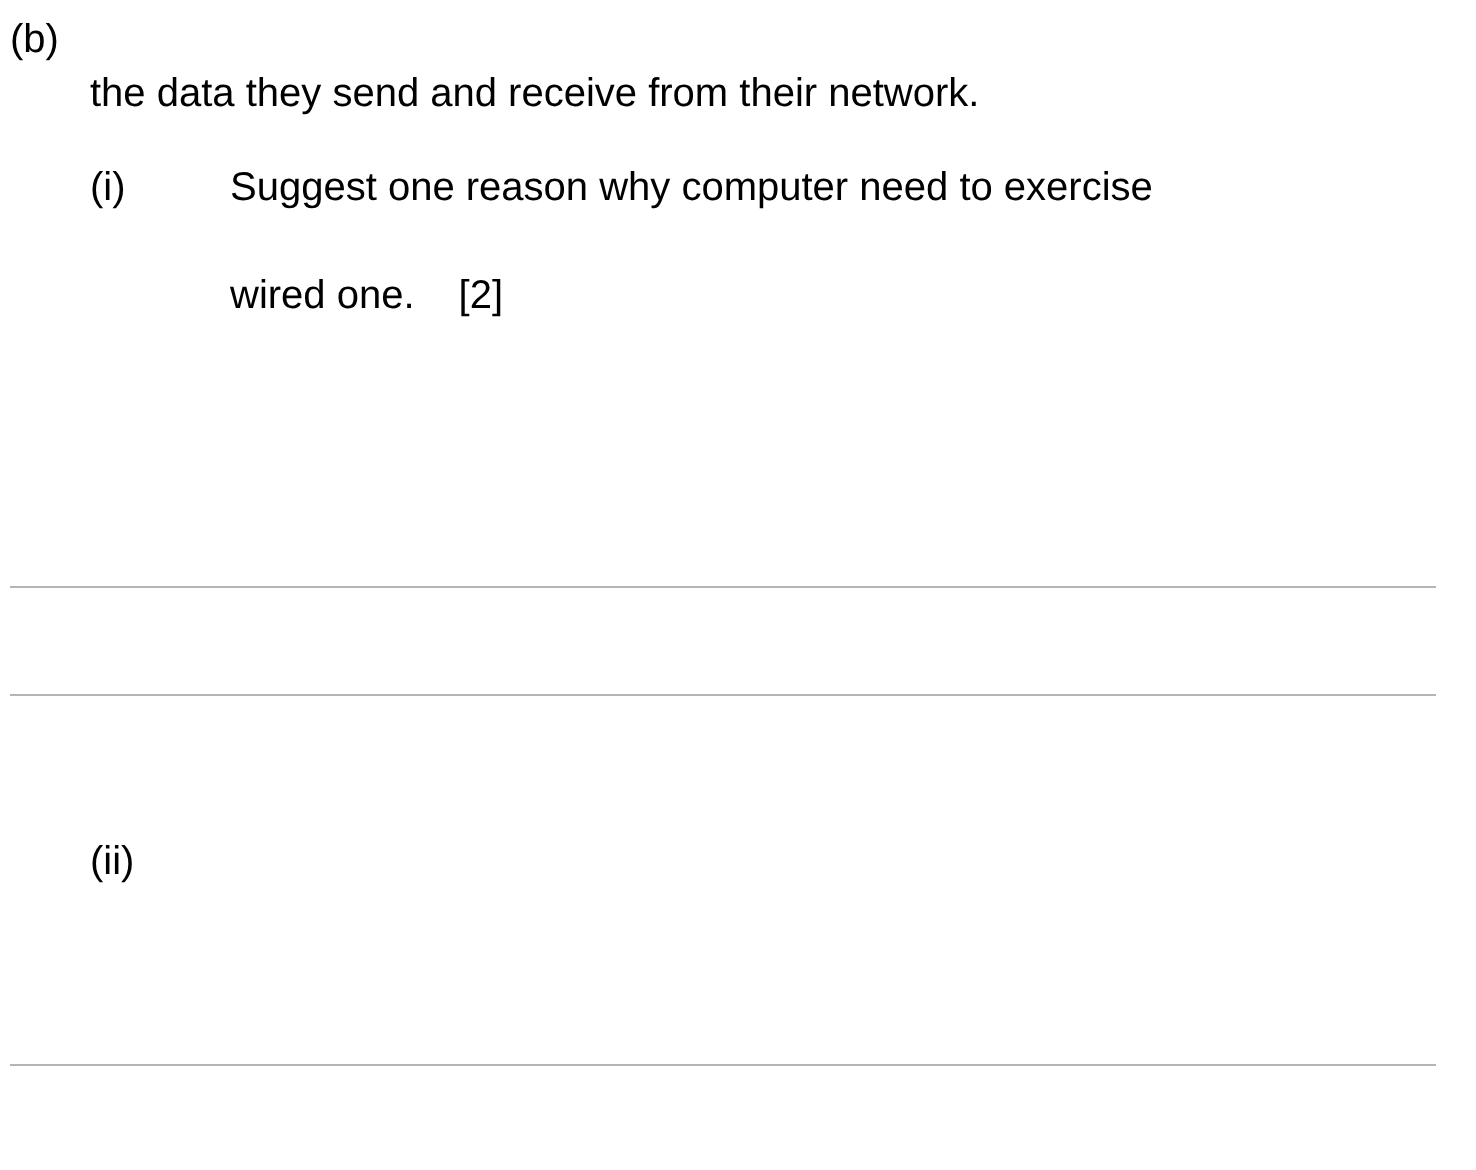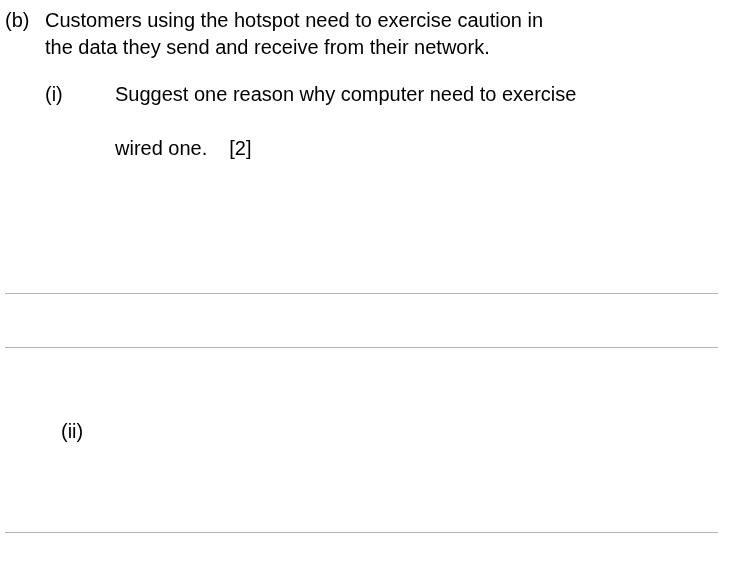--- a/index.html
+++ b/index.html
@@ -60,34 +60,33 @@
       width: 100%;
     }
     .answer-line-single {
       border-bottom: 1px solid #b5b5b5;
       height: 60px;
       width: 100%;
       margin-top: 20px;
     }
     .sub-part-ii {
       margin-top: 70px;
-      gap: 16px;
     }
     .intro-text {
       padding-right: 40px;
     }
   </style>
 </head>
 <body>
 
 <div class="question-part">
   <div class="part-label">(b)</div>
   <div class="part-content">
     <div class="intro-text">
-      <span>Customers using the hotspot need to exercise caution in</span><br>
+      <br>
       <span>the data they send and receive from their network.</span>
     </div>
 
     <div class="sub-part">
       <div class="sub-label">(i)</div>
       <div class="sub-content">
         <span>Suggest </span><span class="bold">one</span><span> reason why computer need to exercise</span><br>
         <br>
         <span>wired one.</span><span class="marks">[2]</span>
       </div>

